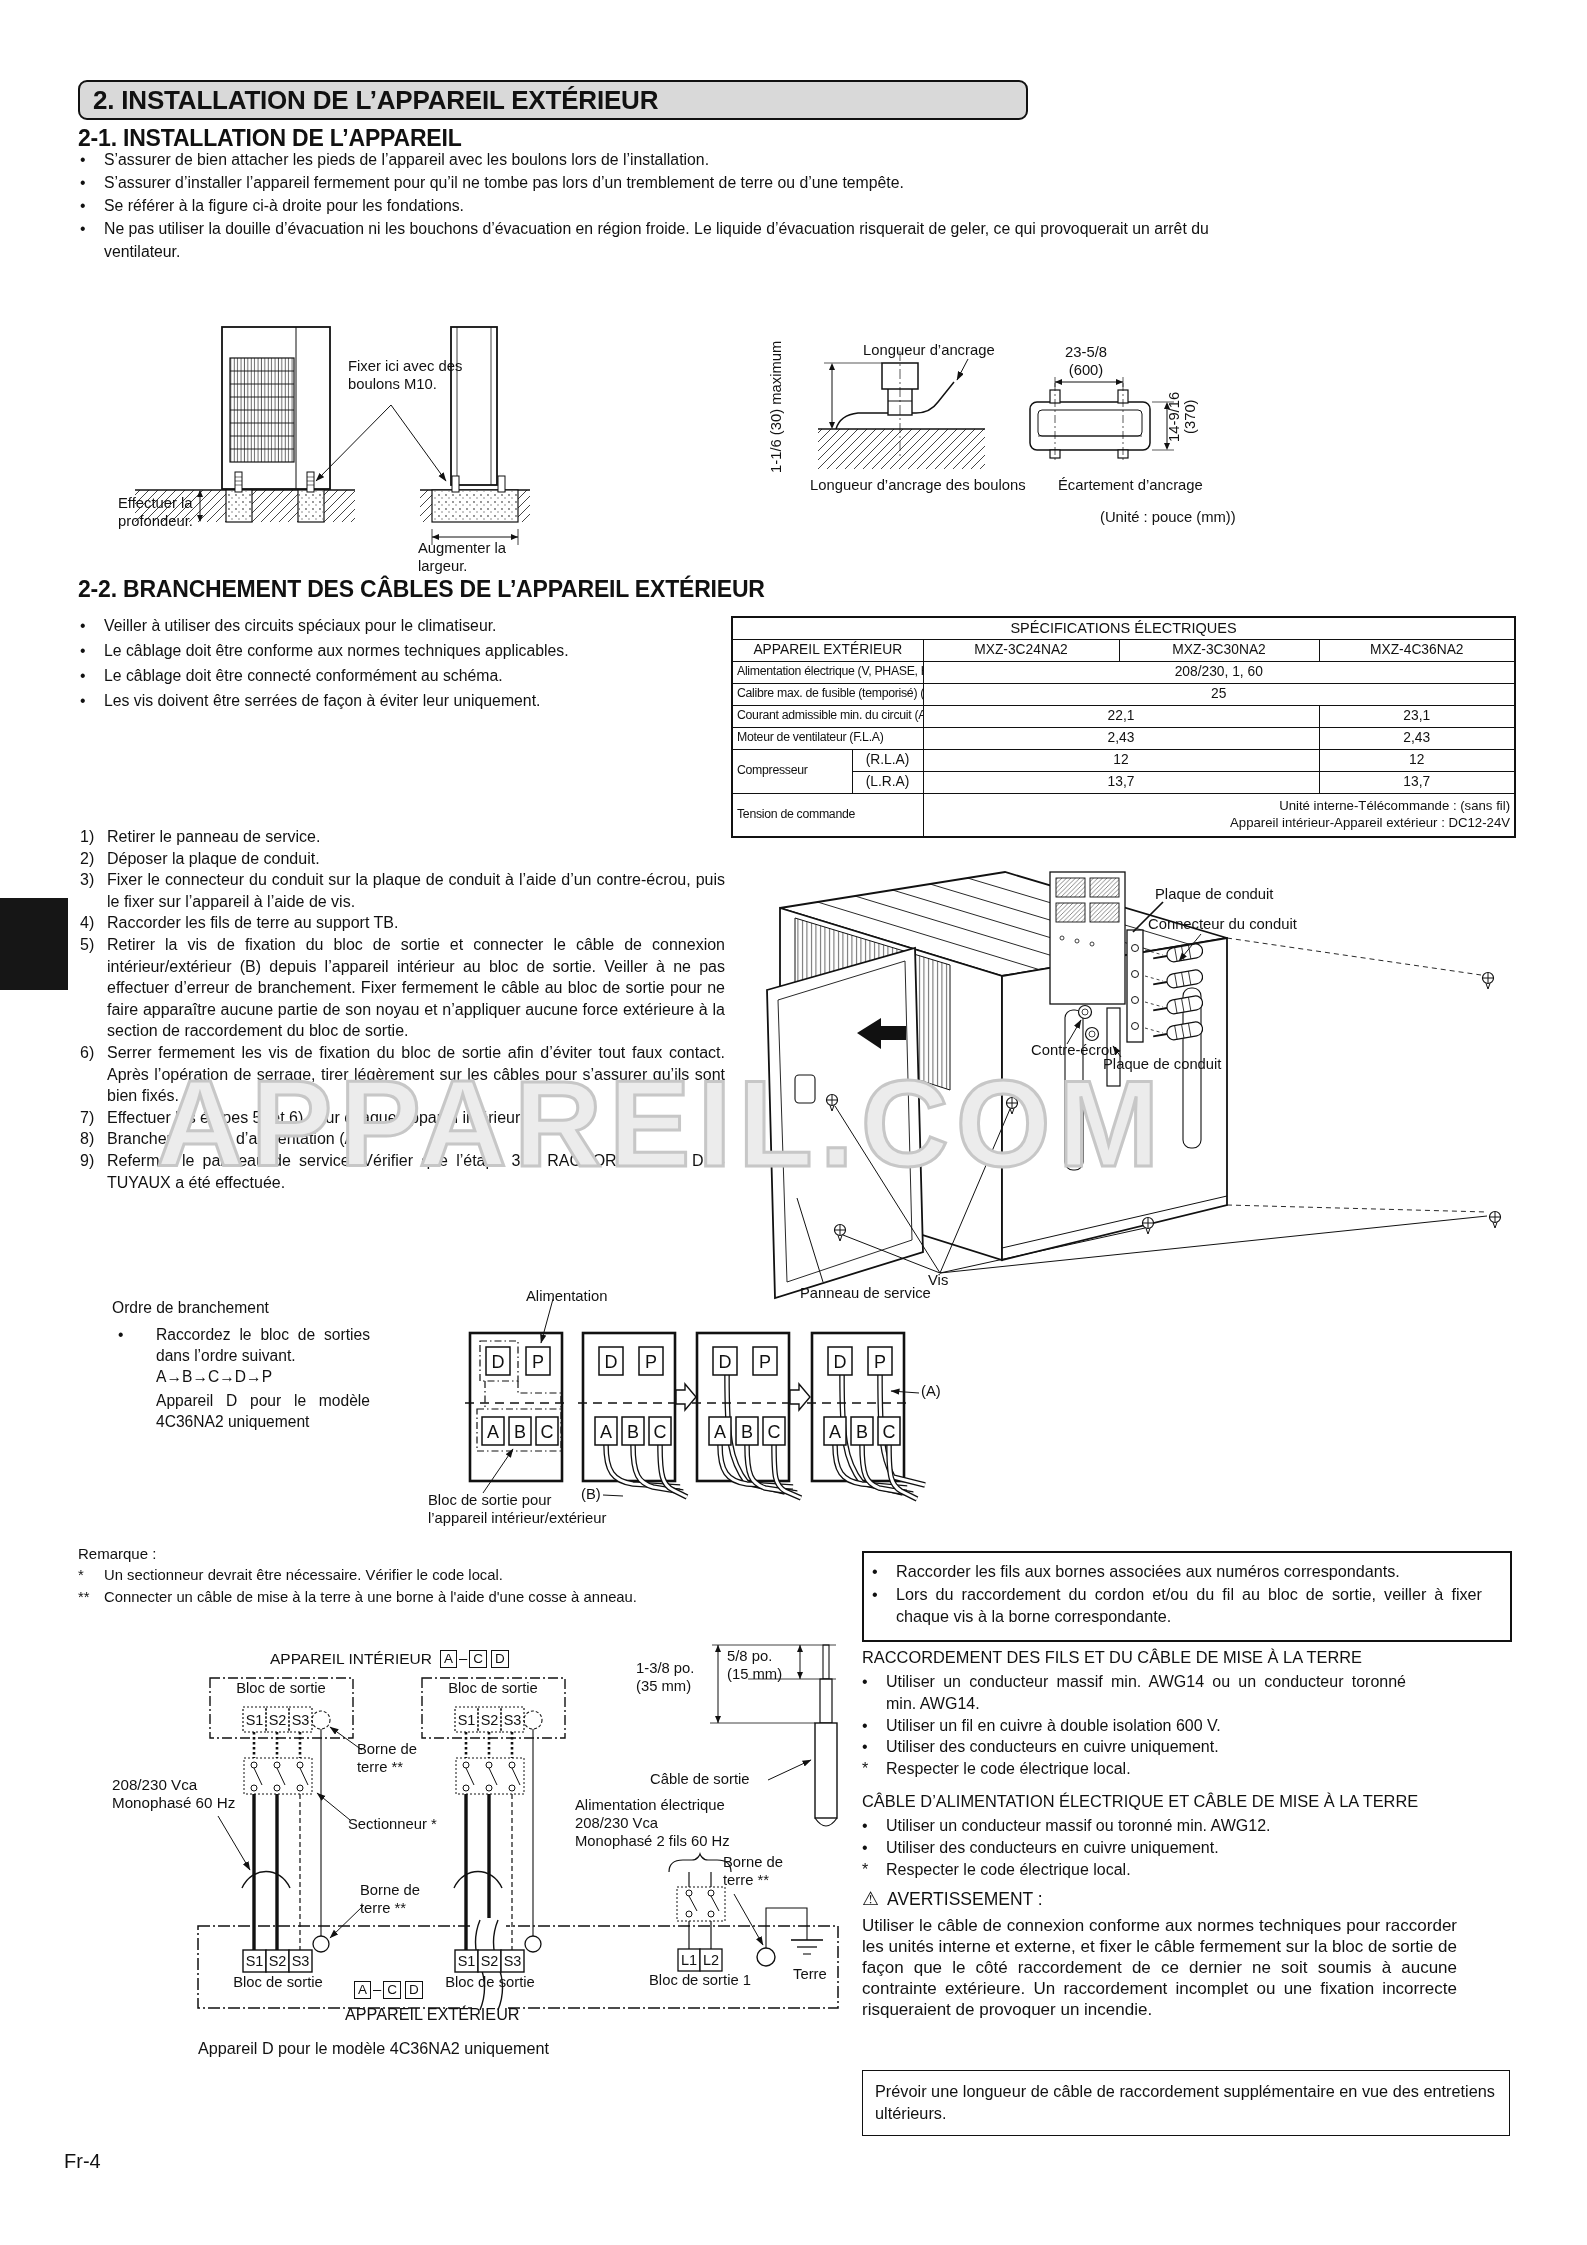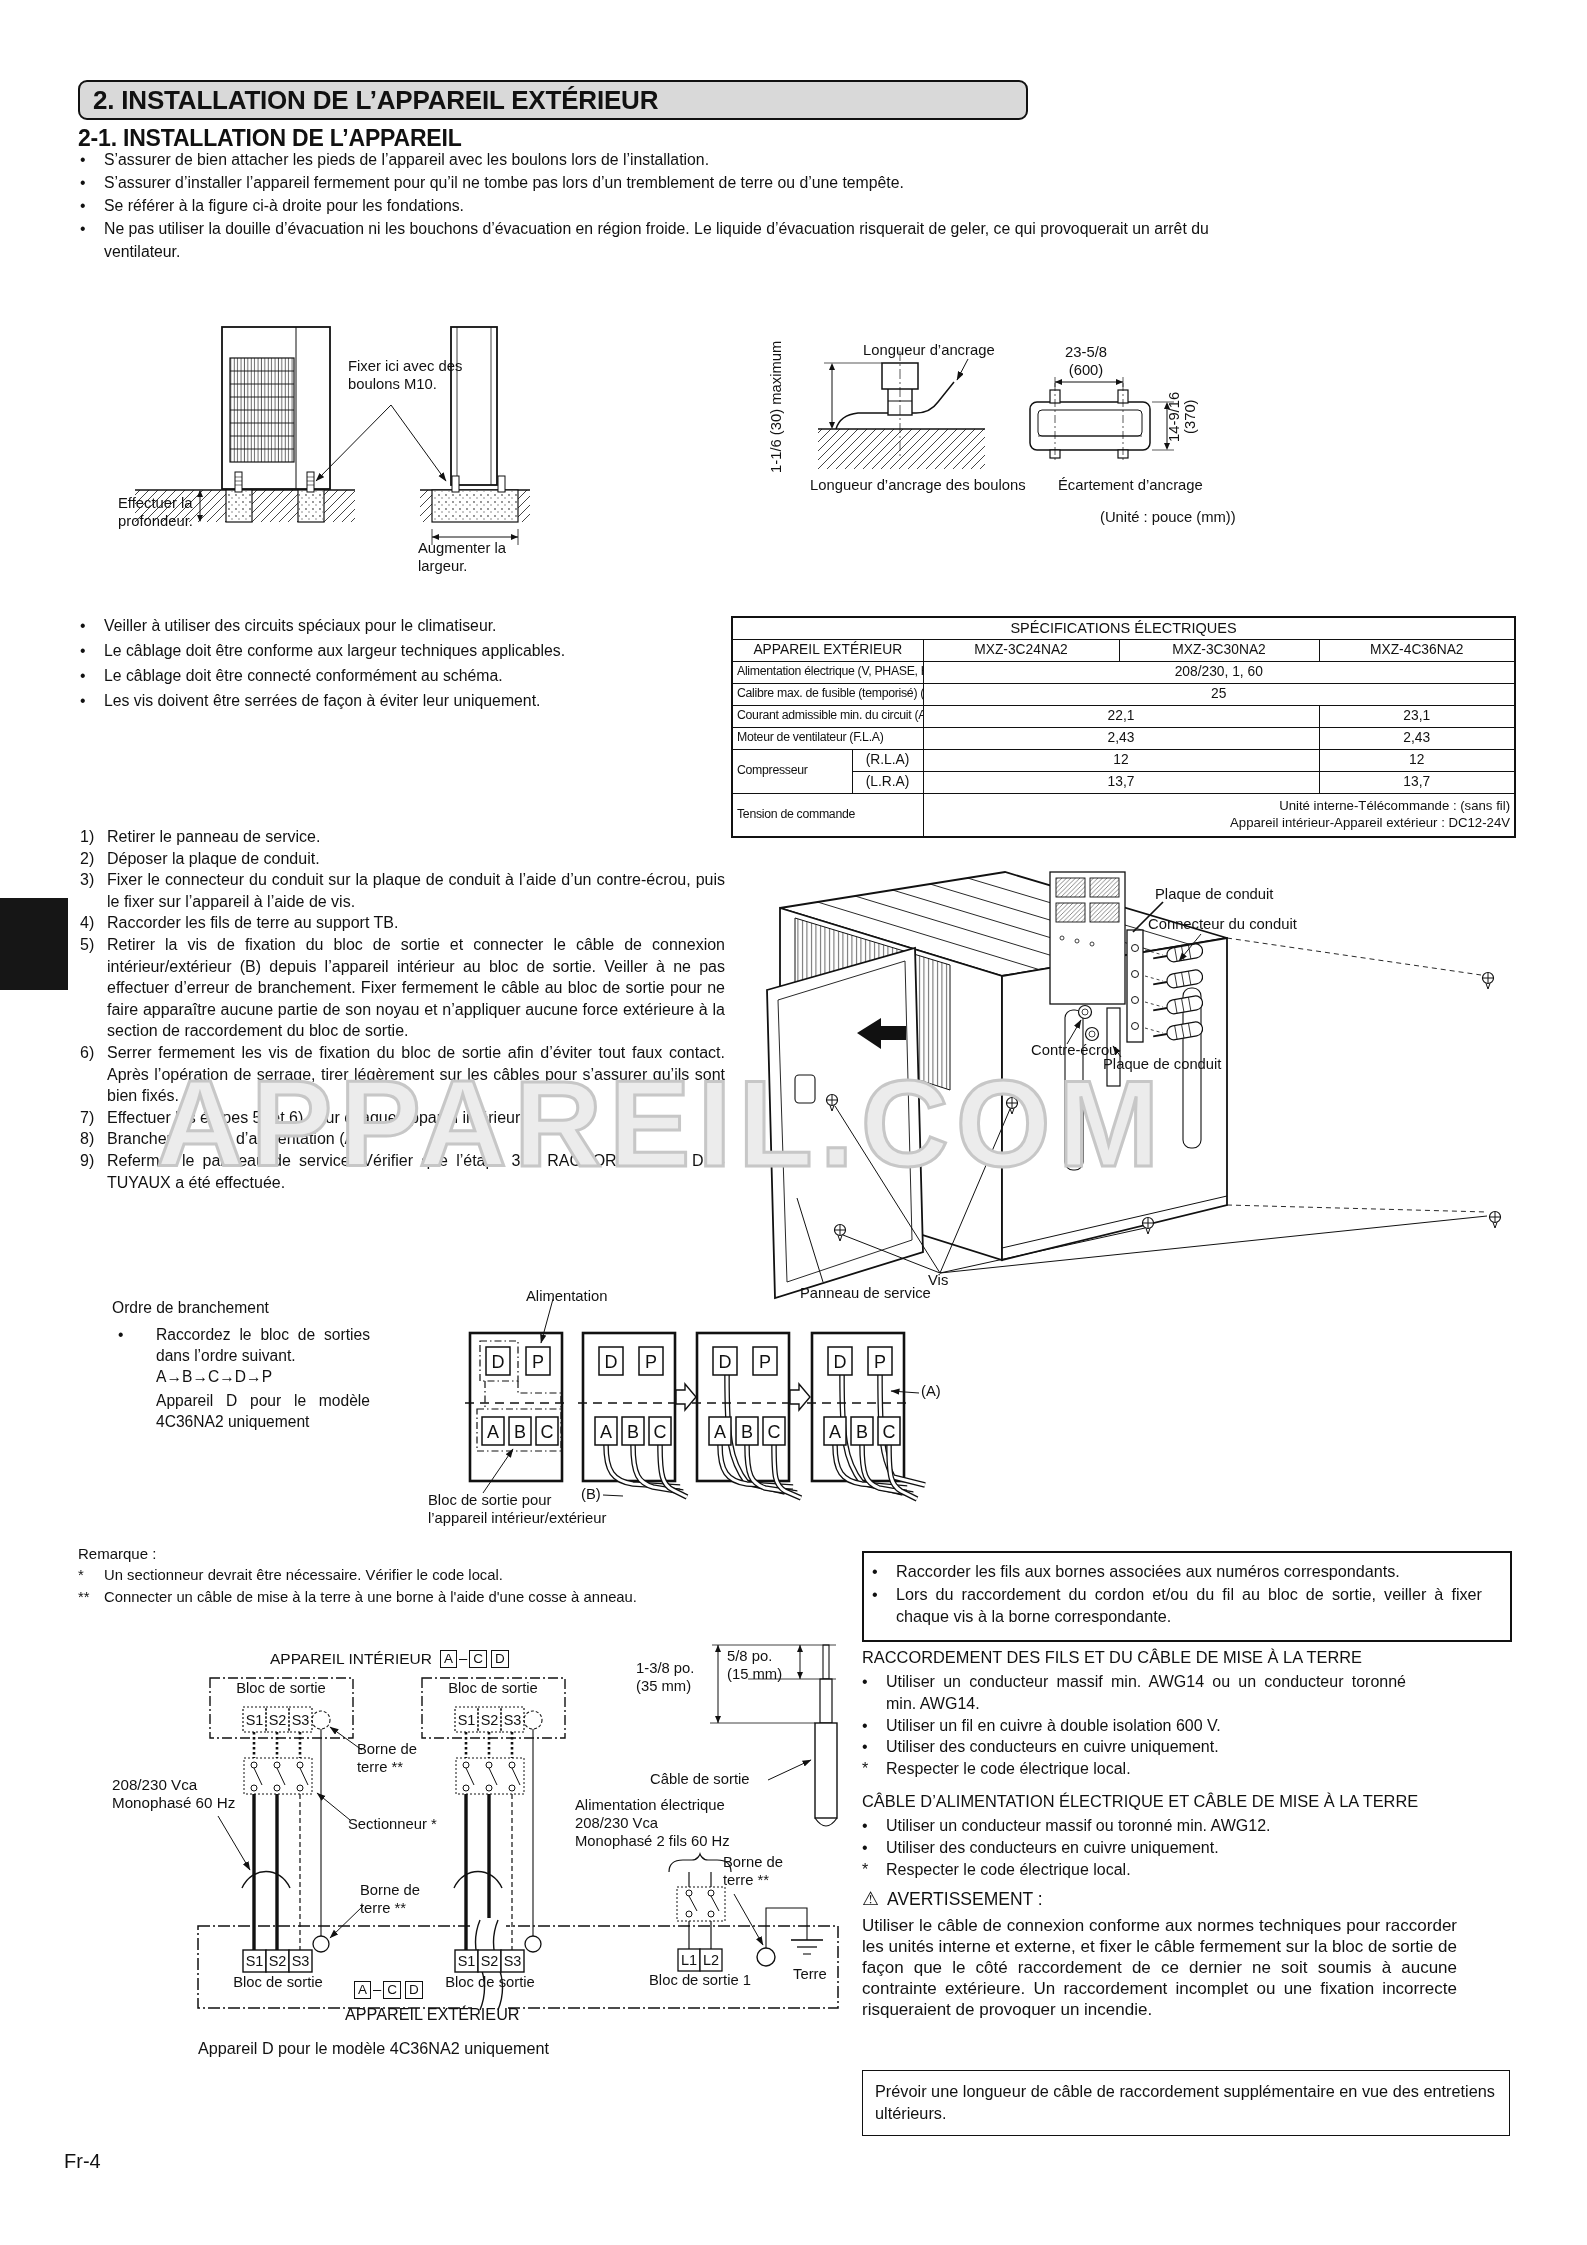--- a/index.html
+++ b/index.html
@@ -187,28 +187,29 @@
   <div class="L vert" style="left:768px;top:331px;height:152px">1-1/6 (30) maximum</div>
   <div class="L c" style="left:1054px;top:344px;width:64px">
       <span style="display:block">23-5/8</span>
       <span style="display:block">(600)</span>
     </div>
   <div class="L vert" style="left:1166px;top:381px;height:72px;line-height:16px"><span>14-9/16</span> <span>(370)</span></div>
   <div class="L" style="left:810px;top:477px">Longueur d’ancrage des boulons</div>
   <div class="L" style="left:1058px;top:477px">Écartement d’ancrage</div>
   <div class="L" style="left:1100px;top:509px">(Unité : pouce (mm))</div>
 
+  <div class="h2x" style="left:78px;top:576px">2-2. BRANCHEMENT DES CÂBLES DE L’APPAREIL EXTÉRIEUR</div>
   <div class="blist" style="left:80px;top:613px;width:660px;line-height:25px">
     <div class="row">
         <span class="mk">•</span>
         <span class="bt">Veiller à utiliser des circuits spéciaux pour le climatiseur.</span>
       </div>
     <div class="row">
         <span class="mk">•</span>
-        <span class="bt">Le câblage doit être conforme aux largeur techniques applicables.</span>
+        <span class="bt">Le câblage doit être conforme aux normes techniques applicables.</span>
       </div>
     <div class="row">
         <span class="mk">•</span>
         <span class="bt">Le câblage doit être connecté conformément au schéma.</span>
       </div>
     <div class="row">
         <span class="mk">•</span>
         <span class="bt">Les vis doivent être serrées de façon à éviter leur uniquement.</span>
       </div>
   </div>

